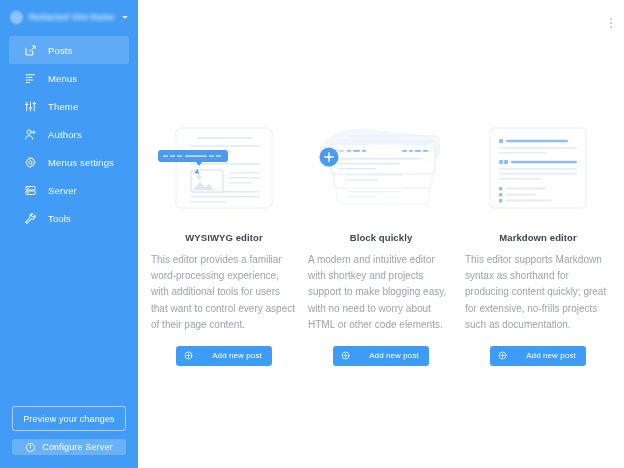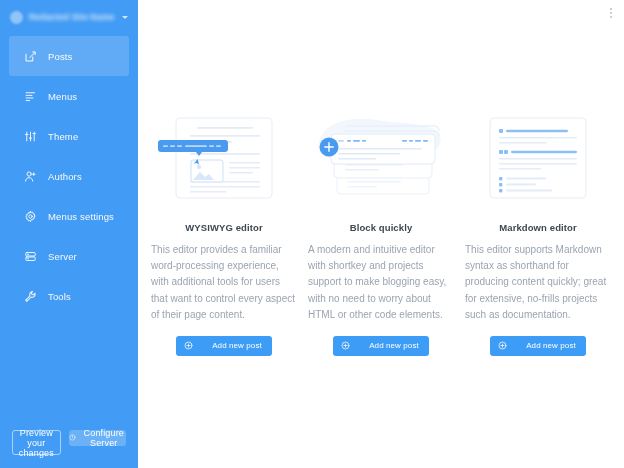--- a/index.html
+++ b/index.html
@@ -55,21 +55,21 @@
     width: 0; height: 0;
     border-left: 3.2px solid transparent;
     border-right: 3.2px solid transparent;
     border-top: 3.6px solid rgba(255,255,255,0.75);
     flex: 0 0 auto;
     margin-right: 1px;
   }
 
   .nav { margin-top: 5px; }
   .nav-item {
-    height: 40px;
+    height: 28px;
     display: flex;
     align-items: center;
     gap: 11px;
     padding-left: 15px;
     margin: 0 9px;
     border-radius: 3px;
     cursor: pointer;
     color: #ffffff;
   }
   .nav-item.active { background: rgba(255,255,255,0.17); }
@@ -80,21 +80,21 @@
     font-weight: 400;
   }
   .nav-icon { width: 13px; height: 13px; flex: 0 0 13px; display:block; }
   .nav-icon svg { display: block; width: 13px; height: 13px; }
 
   .sidebar-spacer { flex: 1 1 auto; }
 
   .sidebar-footer {
     padding: 0 12px 13px 12px;
     display: flex;
-    flex-direction: row;
+    flex-direction: column;
     gap: 8px;
   }
   .btn-preview {
     height: 25px;
     border: 1px solid rgba(255,255,255,0.55);
     border-radius: 3px;
     background: transparent;
     color: #ffffff;
     font-size: 9px;
     font-family: inherit;
@@ -115,20 +115,21 @@
     display: flex; align-items: center; justify-content: center;
     gap: 6px;
   }
   .btn-configure .ci { width: 11px; height: 11px; display:block; }
 
   
   .main {
     flex: 1 1 auto;
     position: relative;
     background: #ffffff;
+    margin-top: 10px;
   }
   .kebab {
     position: absolute;
     top: 4px; right: 7px;
     width: 12px; height: 18px;
     display: flex; flex-direction: column;
     align-items: center; justify-content: center;
     gap: 2.2px;
     cursor: pointer;
   }

